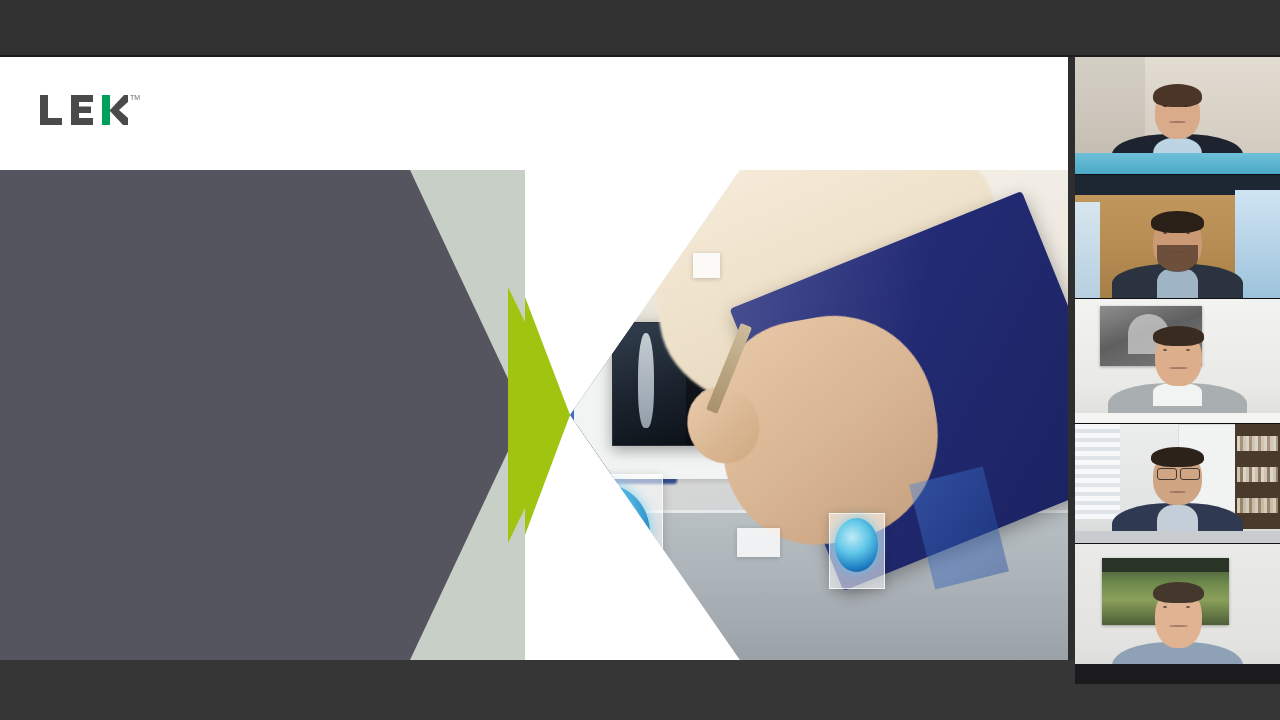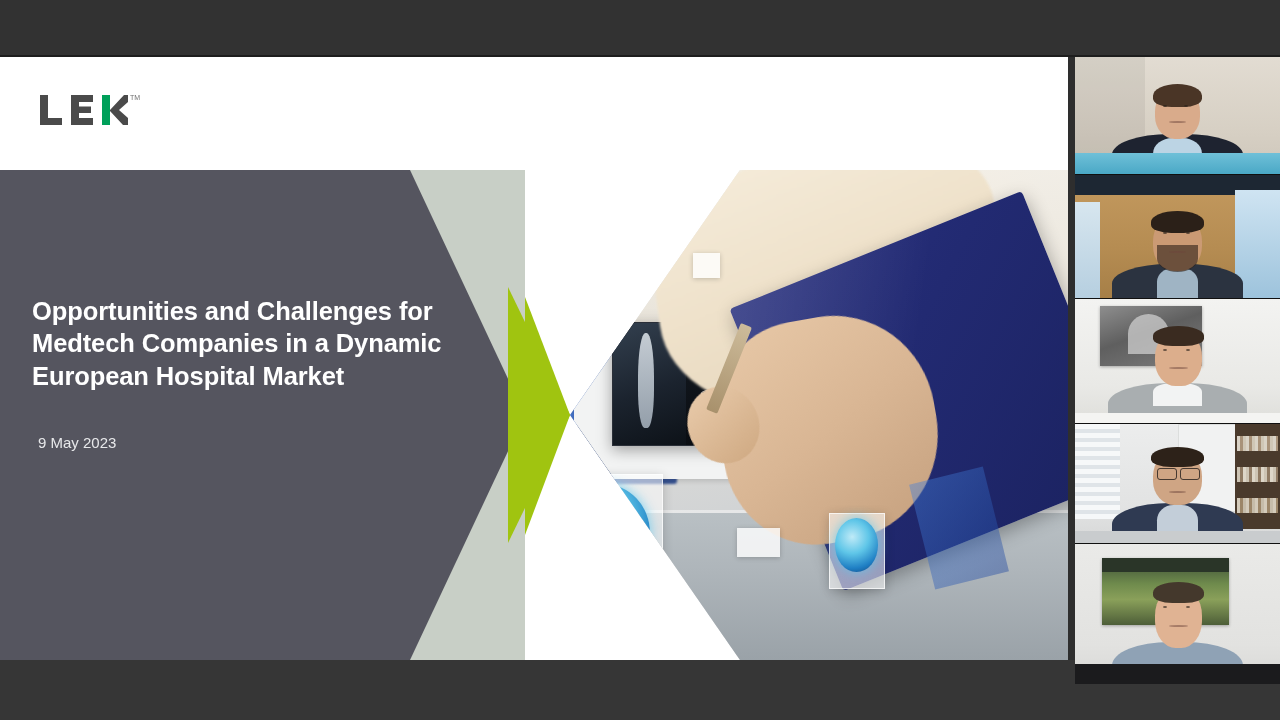--- a/index.html
+++ b/index.html
@@ -300,24 +300,20 @@
 
         <path d="M31,2 L53,2 L53,9 L39,9 L39,13.5 L51,13.5 L51,20 L39,20 L39,25 L53,25 L53,32 L31,32 Z" fill="#4a4a4a"></path>
 
         <rect x="62" y="2" width="8" height="30" fill="#00a05a"></rect>
 
         <path d="M70,17 L84,2 L88,2 L88,9 L79,17 L88,25 L88,32 L83,32 L70,18 Z" fill="#4a4a4a"></path>
       </svg>
       <span class="logo-tm">TM</span>
     </div>
 
-    <div class="title-wrap">
-      <h1 class="slide-title">Opportunities and Challenges for Medtech Companies in a Dynamic European Hospital Market</h1>
-      <div class="slide-date">9 May 2023</div>
-    </div>
 
   </div>
 
   <div class="video-col">
 
     <div class="tile t1">
       <div class="tile-scene" style="background:linear-gradient(180deg,#e2dcd2 0%,#d7d0c4 62%,#cdc6ba 100%);">
         <div style="position:absolute;left:0;top:0;width:34%;height:100%;background:rgba(0,0,0,.06);"></div>
         <div class="p-body" style="left:18%;top:66%;width:64%;height:40%;background:#1e2330;"></div>
         <div class="p-shirt" style="left:38%;top:69%;width:24%;height:33%;background:#bcd4e4;"></div>

